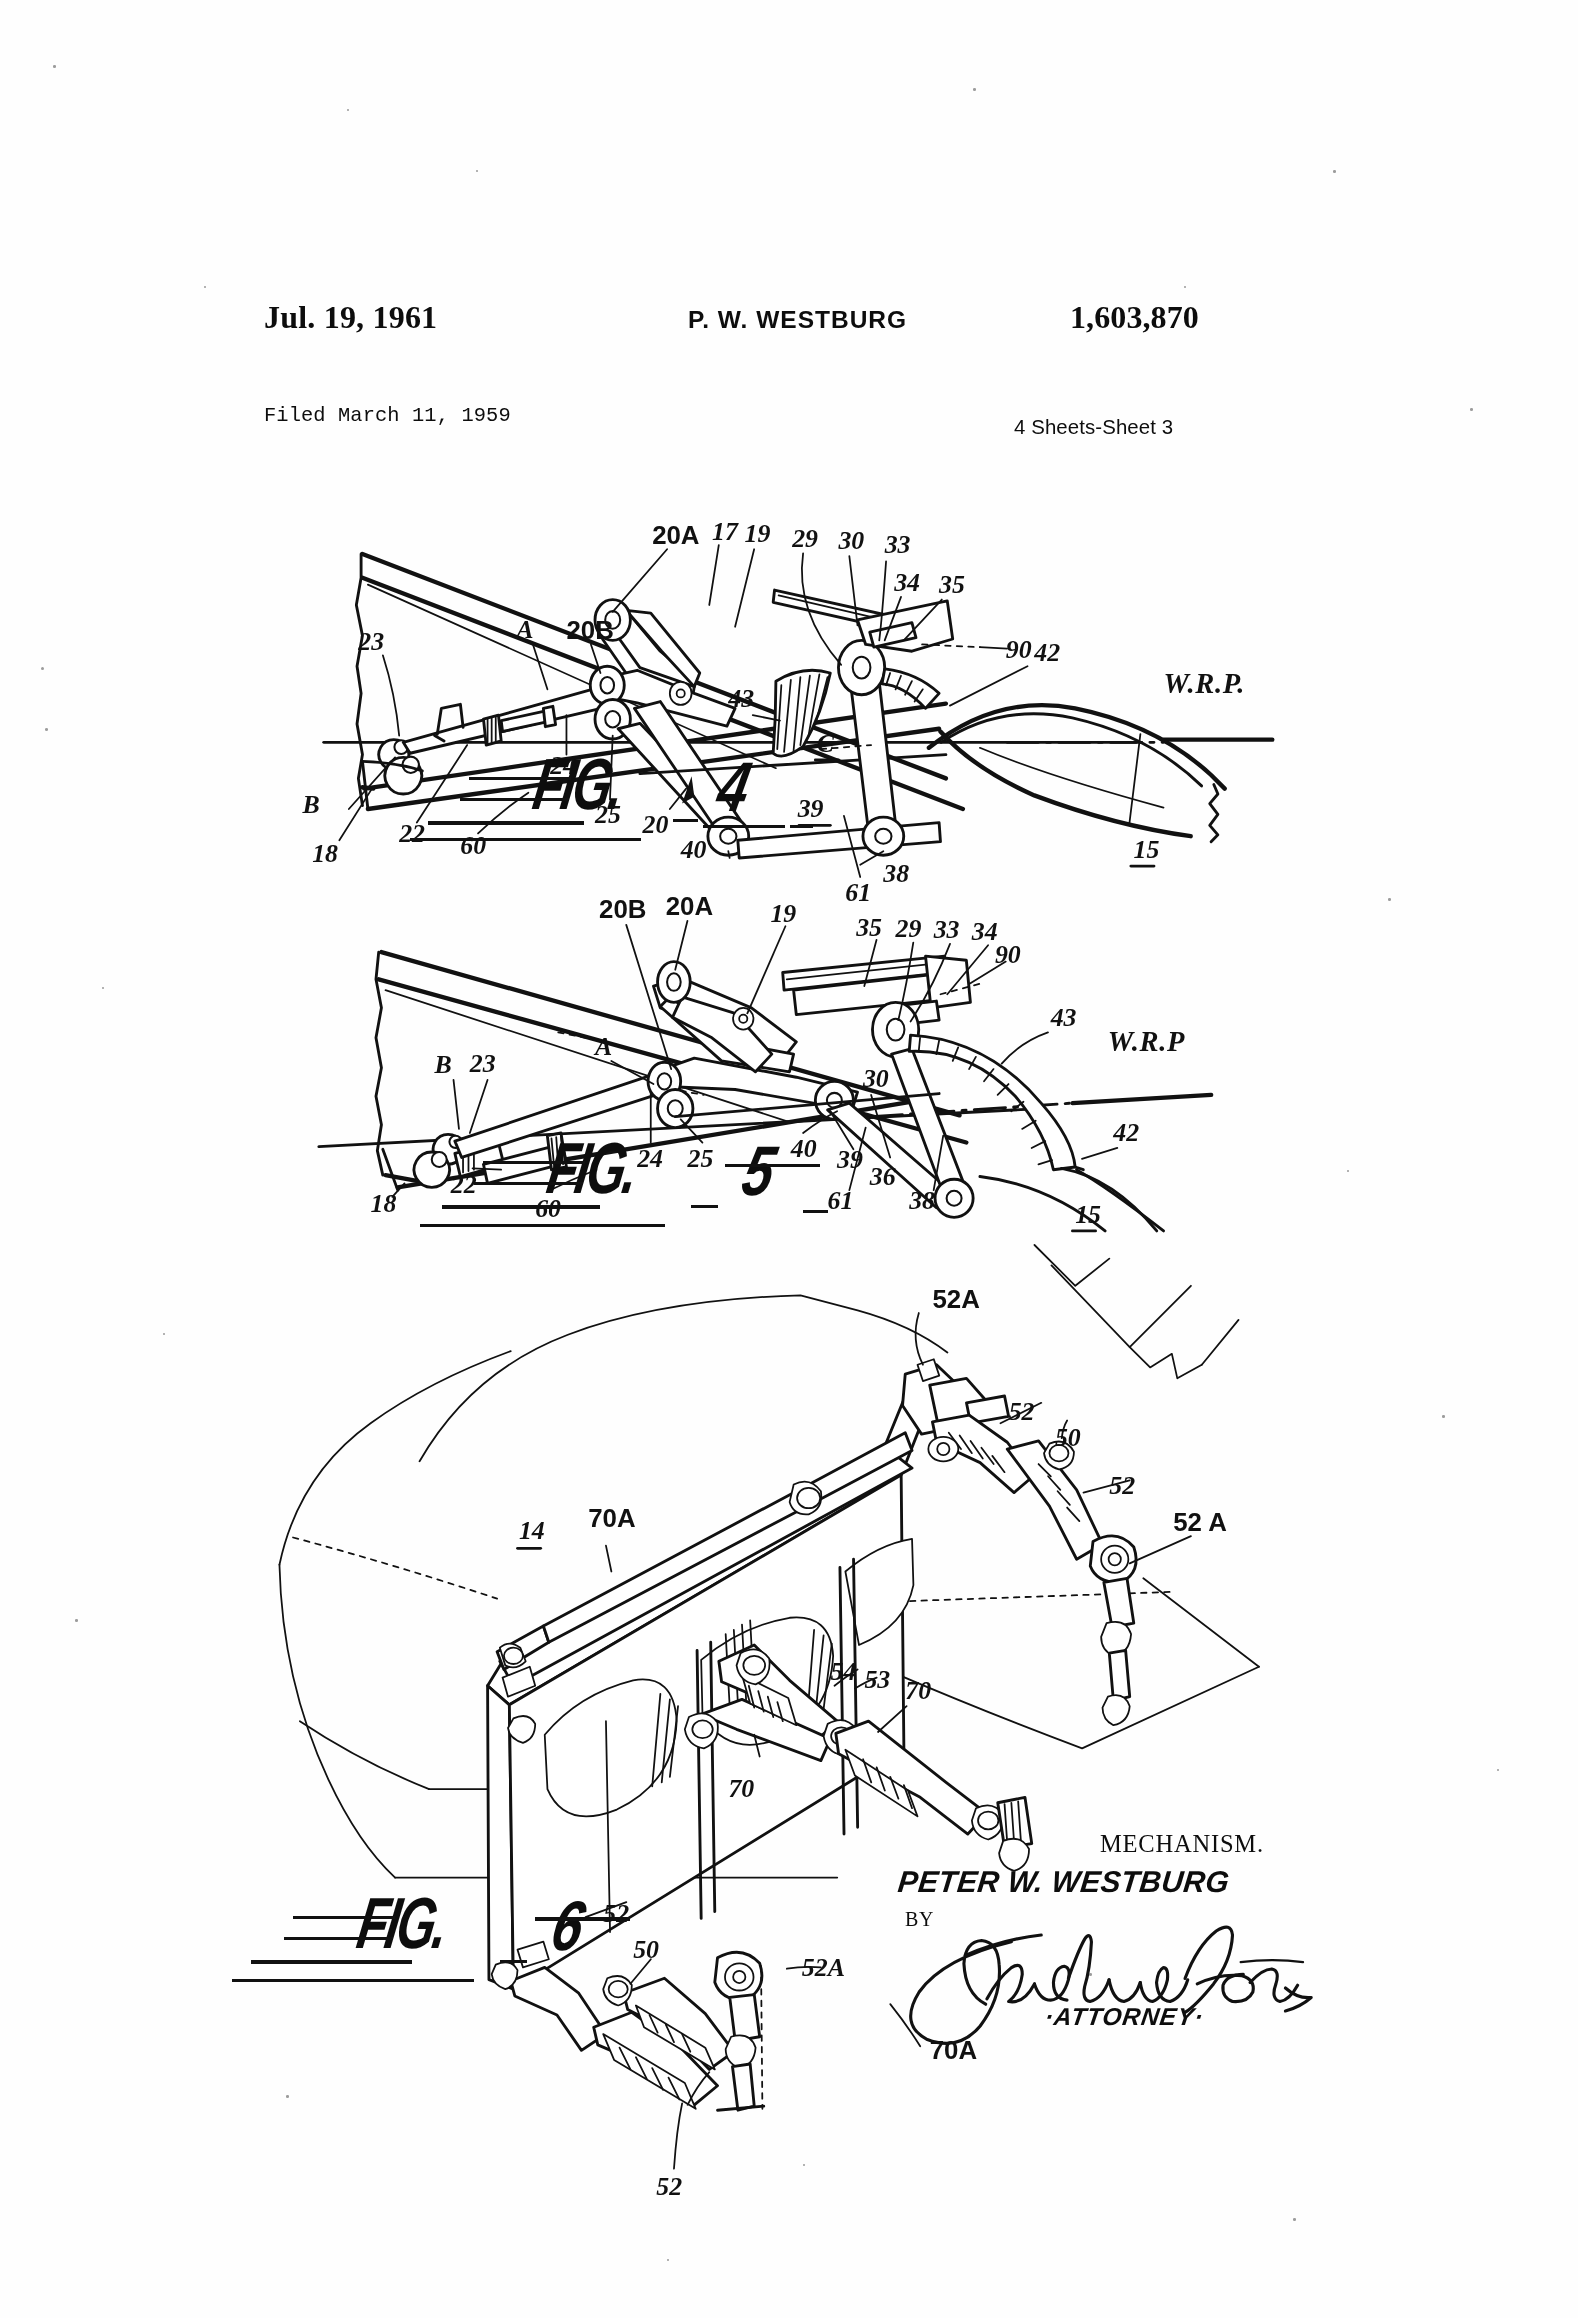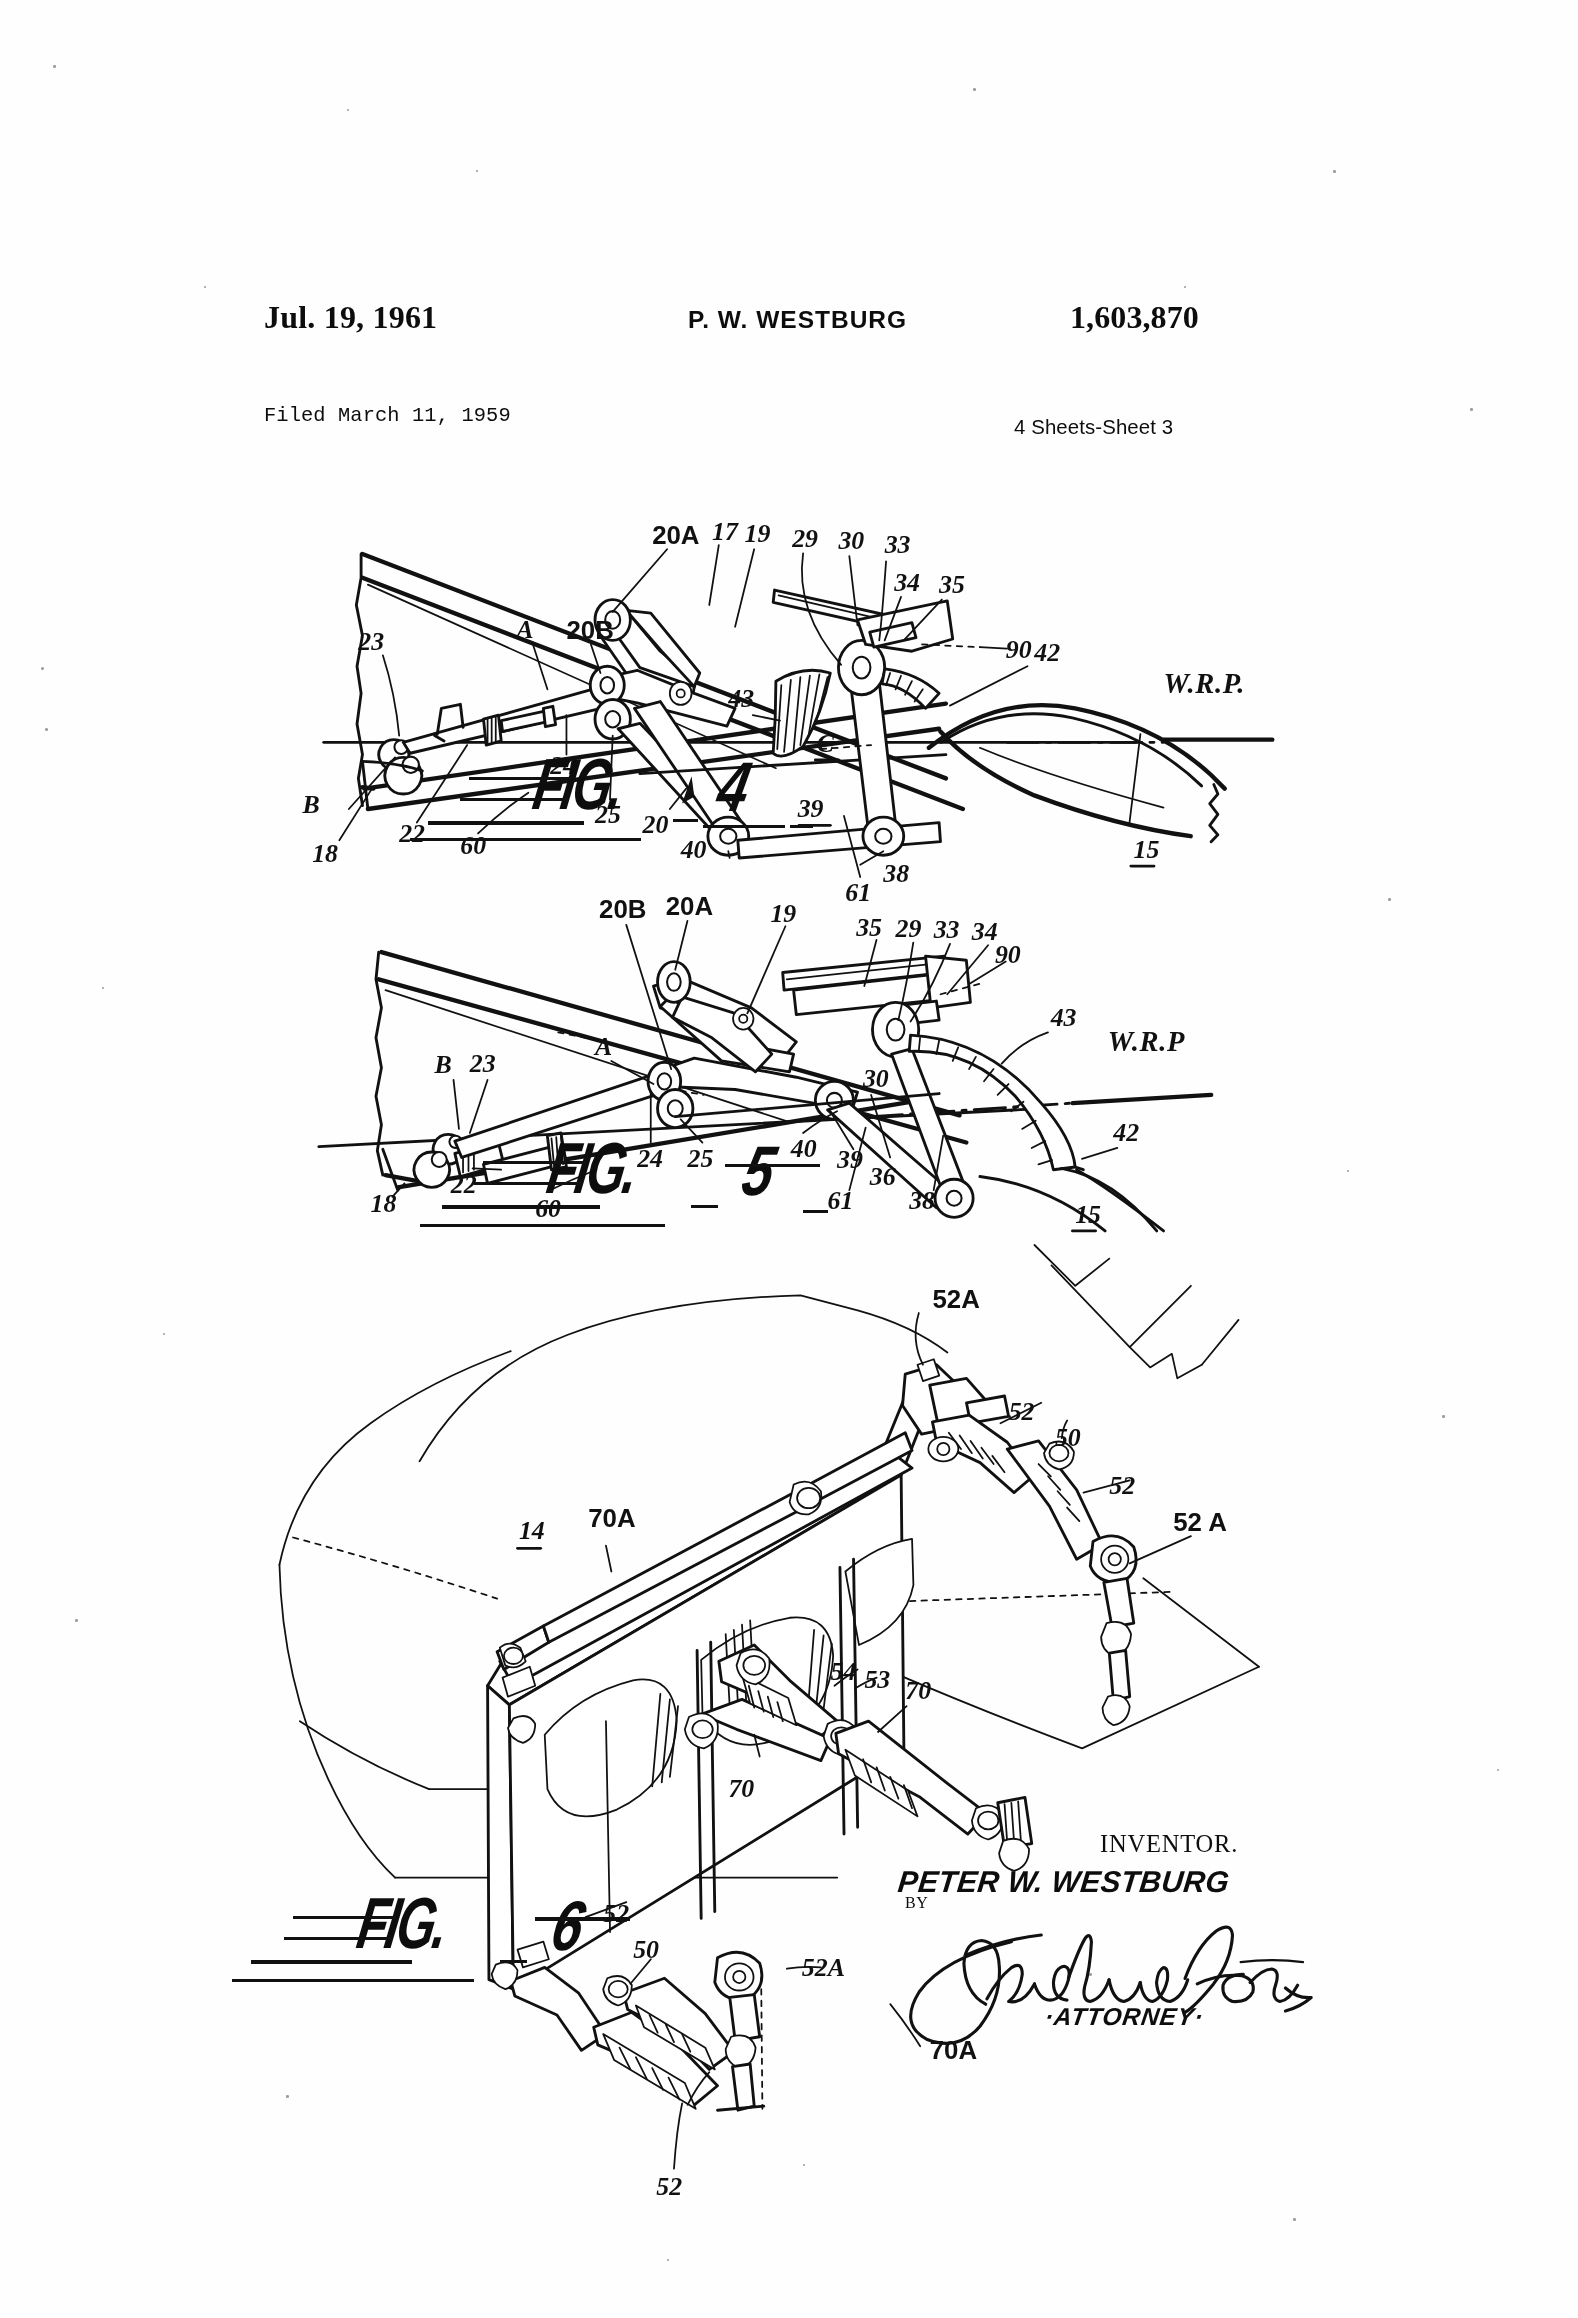--- a/index.html
+++ b/index.html
@@ -66,22 +66,22 @@
   }
   .figcap .bar{position:absolute;background:#111;}
 
   
   .sig{position:absolute;left:878px;top:1830px;width:435px;}
   .sig-inv{position:absolute;left:222px;top:0;font-family:"Liberation Serif",serif;
            font-size:24.5px;letter-spacing:0.8px;}
   .sig-name{position:absolute;left:20.4px;top:35px;font-family:"Liberation Sans",sans-serif;
             font-weight:700;font-style:italic;font-size:30px;letter-spacing:0.3px;
             transform:skewX(-6deg);white-space:nowrap;}
-  .sig-by{position:absolute;left:27px;top:64px;font-family:"Liberation Serif",serif;
-          font-size:16px;letter-spacing:0.7px;text-align:right;}
+  .sig-by{position:absolute;left:27px;top:78px;font-family:"Liberation Serif",serif;
+          font-size:20px;letter-spacing:0.7px;text-align:right;}
   .sig-att{position:absolute;left:167px;top:173px;font-family:"Liberation Sans",sans-serif;
            font-weight:700;font-style:italic;font-size:24.5px;letter-spacing:1px;
            transform:skewX(-8deg);}
   .sig-svg{position:absolute;left:0;top:82px;}
   .scr{fill:none;stroke:#111;stroke-width:4.6;stroke-linecap:round;stroke-linejoin:round;}
   .scr-t{fill:none;stroke:#111;stroke-width:3.2;stroke-linecap:round;}
 </style>
 </head>
 <body>
 
@@ -673,21 +673,21 @@
     <span class="fn" style="left:252px;">6</span>
     <div class="bar" style="left:0;top:4.1px;width:102px;height:3.4px;"></div>
     <div class="bar" style="left:-9.5px;top:24.5px;width:109px;height:3.4px;"></div>
     <div class="bar" style="left:-42px;top:48px;width:161px;height:4.1px;"></div>
     <div class="bar" style="left:-61px;top:67px;width:242px;height:3.4px;"></div>
     <div class="bar" style="left:207px;top:48px;width:27px;height:3.4px;"></div>
     <div class="bar" style="left:242px;top:5.4px;width:95px;height:3.4px;"></div>
   </div>
 
   <div class="sig">
-    <div class="sig-inv">INVENTOR.</div>
+    <div class="sig-inv">MECHANISM.</div>
     <div class="sig-name">PETER W. WESTBURG</div>
     <div class="sig-by">BY</div>
     <svg class="sig-svg" width="435" height="156" viewBox="0 0 640 230">
       <title>Godwin Coates</title>
       <path class="scr" d="M196 44 Q96 68 60 118 Q30 166 72 188 Q118 206 150 168 Q182 126 178 78 Q176 44 152 42 Q128 44 126 76 Q128 120 158 136"></path>
       <path class="scr" d="M128 64 Q184 40 240 34"></path>
       <path class="scr" d="M160 128 Q176 98 196 82 Q212 72 212 92 Q208 120 192 132 Q214 136 230 106"></path>
       <path class="scr" d="M230 106 Q238 130 254 130 Q272 128 280 100 Q284 82 274 80 Q260 82 258 104 Q258 128 278 130"></path>
       <path class="scr" d="M280 98 Q294 58 304 40 Q312 28 314 44 Q312 84 304 110 Q300 130 312 132 Q330 128 340 100"></path>
       <path class="scr" d="M340 100 Q346 130 362 132 Q378 128 386 104"></path>

